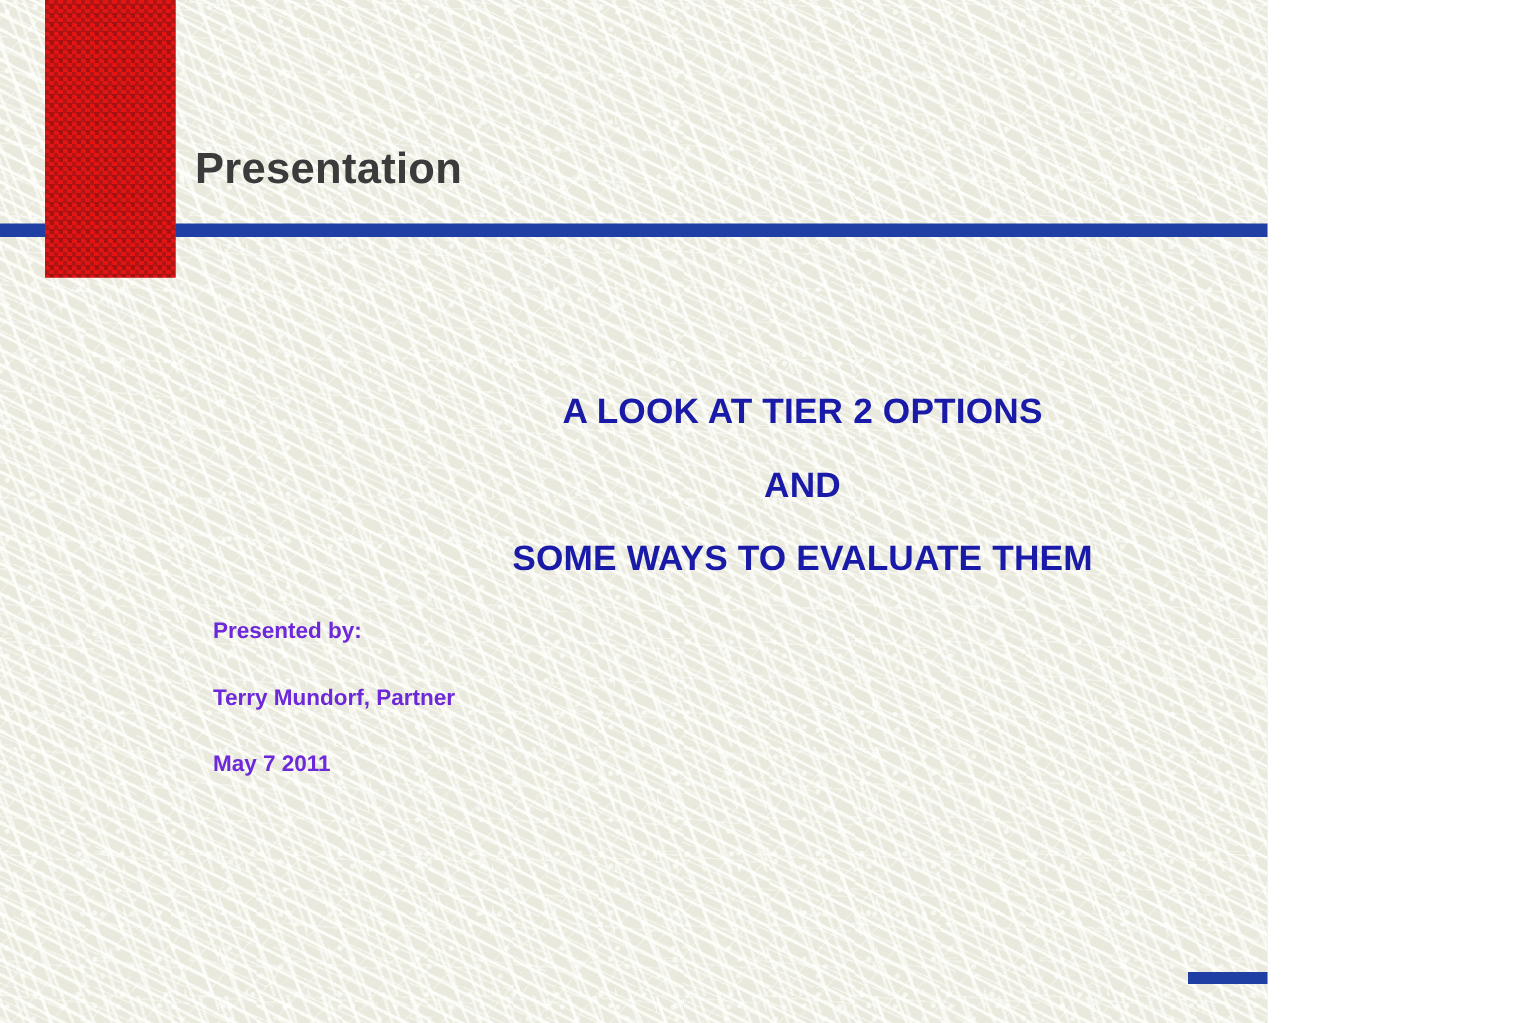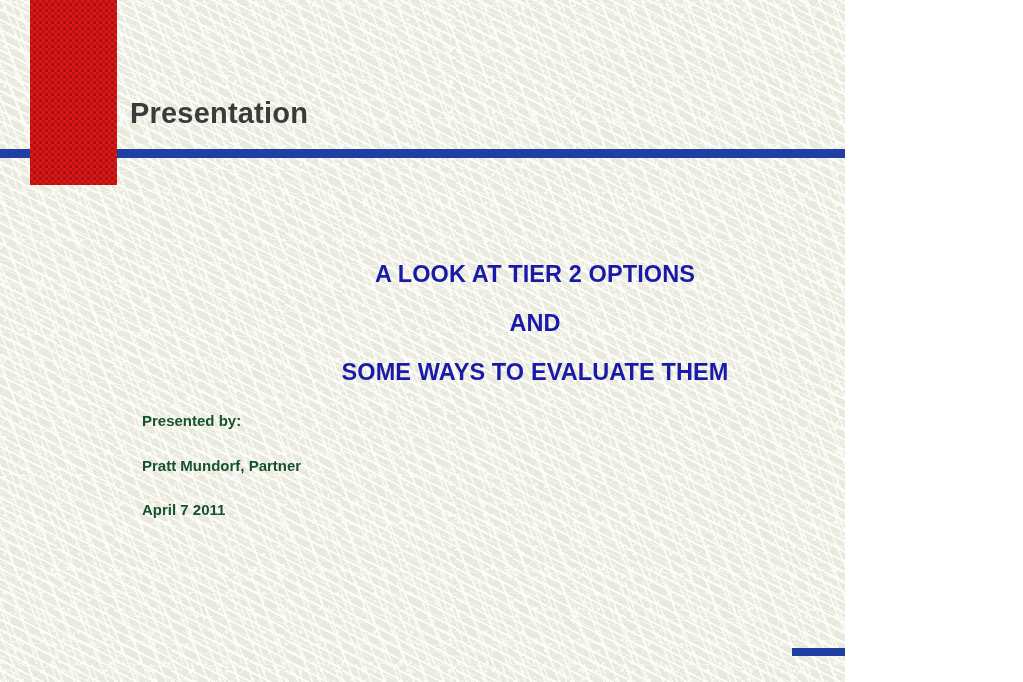--- a/index.html
+++ b/index.html
@@ -134,21 +134,21 @@
     letter-spacing: .1px;
     white-space: nowrap;
   }
 
   
   #presenter-block {
     position: absolute;
     left: 142px;
     top: 410px;
     z-index: 5;
-    color: #14532d;
+    color: #6d28d9;
     font-size: 15px;
     font-weight: bold;
     line-height: 21px;
     white-space: nowrap;
   }
   .presenter-spacer { height: 24px; }
   .presenter-spacer-small { height: 23px; }
 
   
   #page-number {
@@ -178,20 +178,20 @@
 
   <div id="headline-block">
     <div class="headline-line">A LOOK AT TIER 2 OPTIONS</div>
     <div class="headline-line">AND</div>
     <div class="headline-line">SOME WAYS TO EVALUATE THEM</div>
   </div>
 
   <div id="presenter-block">
     <div>Presented by:</div>
     <div class="presenter-spacer"></div>
-    <div>Pratt Mundorf, Partner</div>
+    <div>Terry Mundorf, Partner</div>
     <div class="presenter-spacer-small"></div>
-    <div>April 7 2011</div>
+    <div>May 7 2011</div>
   </div>
 
   <div id="page-number">1</div>
 
 </div>
 
 </body></html>

